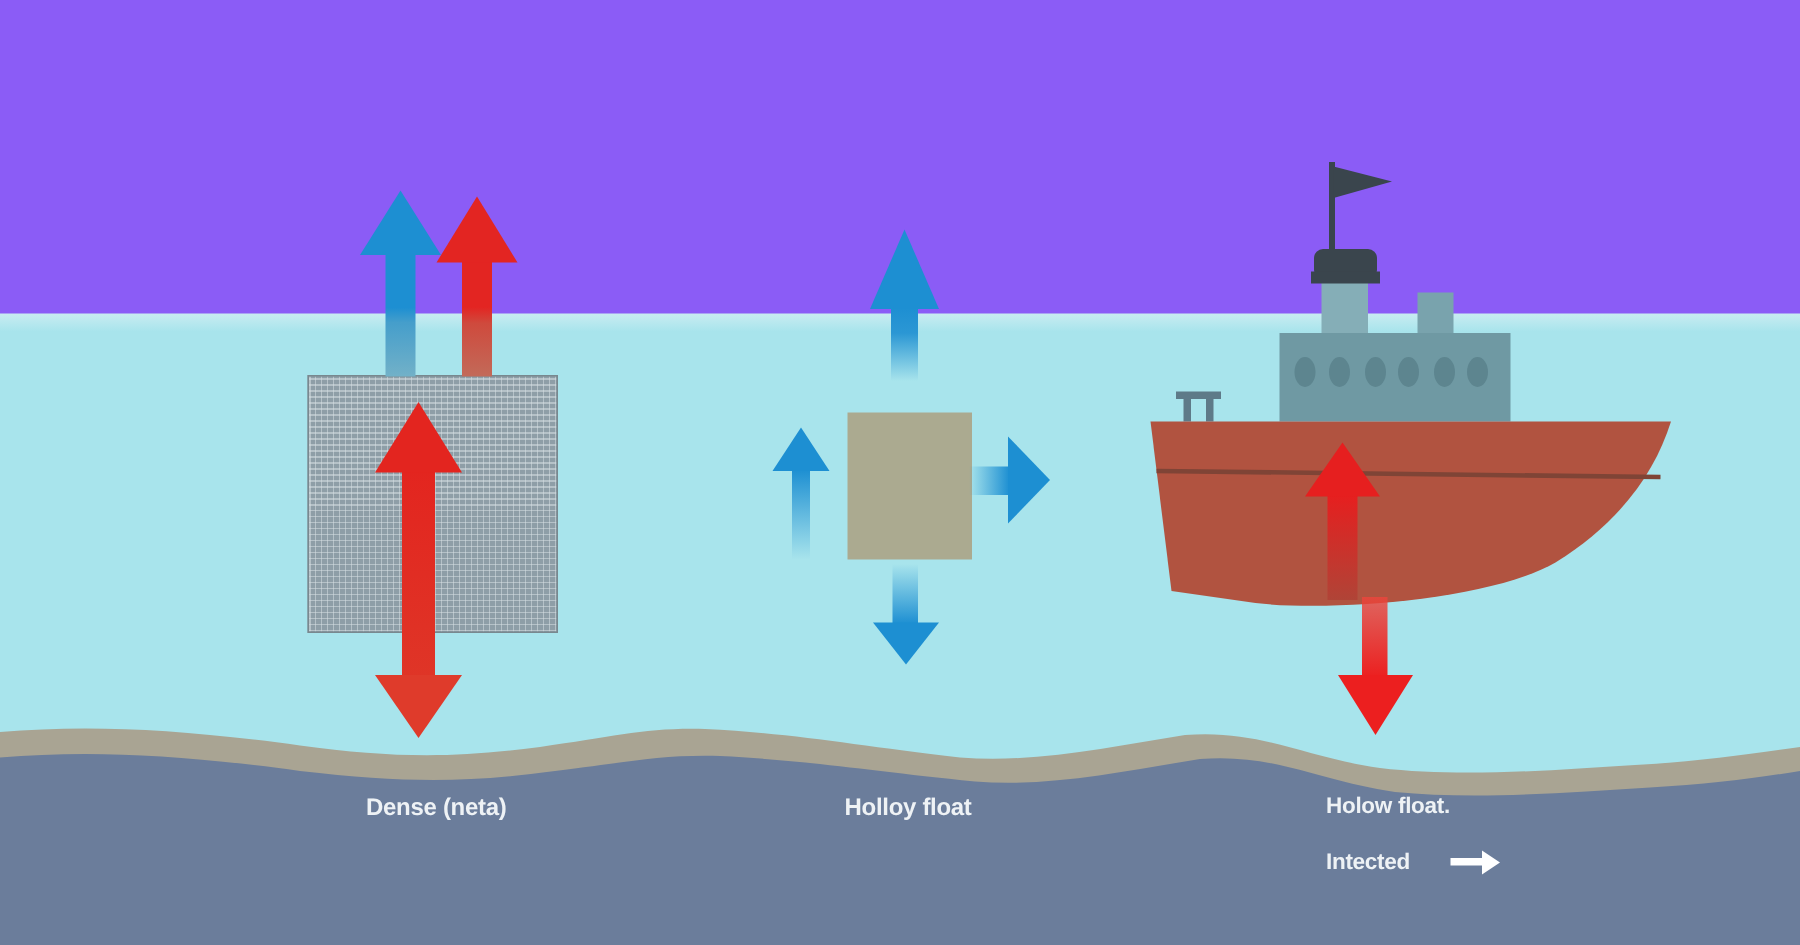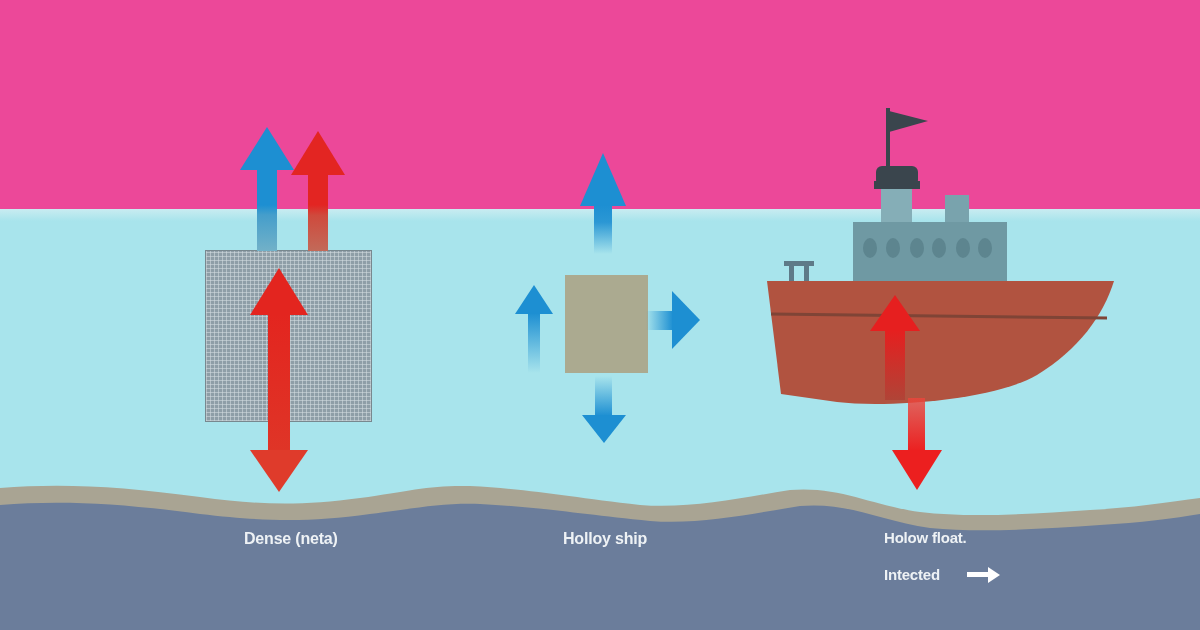--- a/index.html
+++ b/index.html
@@ -1,18 +1,18 @@
 <!DOCTYPE html>
 <html><head>
 <meta charset="utf-8">
 <style>
   html,body{margin:0;padding:0;background:#fff;}
   .stage{
     position:relative;width:1200px;height:630px;overflow:hidden;
-    background:#ec4899;
+    background:#8b5cf6;
     font-family:"Liberation Sans", sans-serif;
     text-decoration:underline;
   }
   
   .water{
     position:absolute;left:0;top:209px;width:1200px;height:421px;
     background:linear-gradient(180deg,#c9ecf1 0px,#a8e4ec 12px,#a8e4ec 100%);
     z-index:1;
   }
   .scene-svg{position:absolute;left:0;top:0;width:1200px;height:630px;z-index:2;}
@@ -157,21 +157,21 @@
   <div class="arrow">
     <div class="shaft ship-up-shaft"></div>
     <div class="head ship-up-head"></div>
   </div>
   <div class="arrow">
     <div class="shaft ship-down-shaft"></div>
     <div class="head ship-down-head"></div>
   </div>
 
   <div class="label label-dense">Dense (neta)</div>
-  <div class="label label-holloy">Holloy ship</div>
+  <div class="label label-holloy">Holloy float</div>
   <div class="label label-holow">Holow float.</div>
   <div class="label label-intected">
     <span>Intected</span>
     <span class="white-arrow">
       <span class="bar"></span>
       <span class="tip"></span>
     </span>
   </div>
 
 </div>

